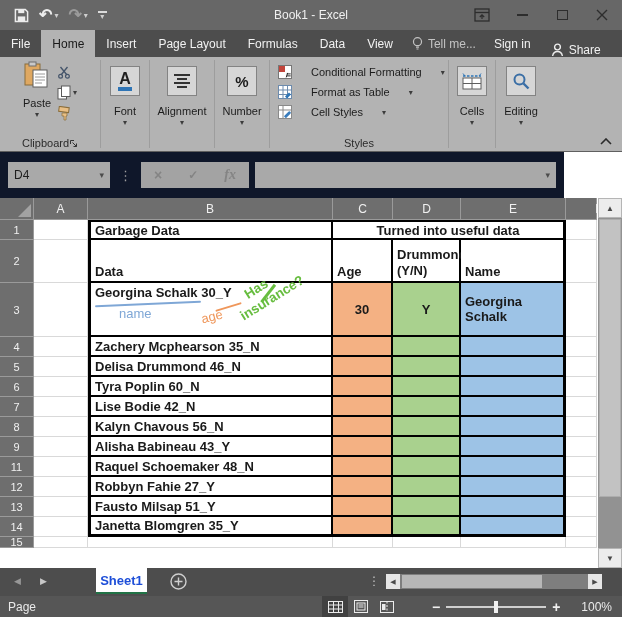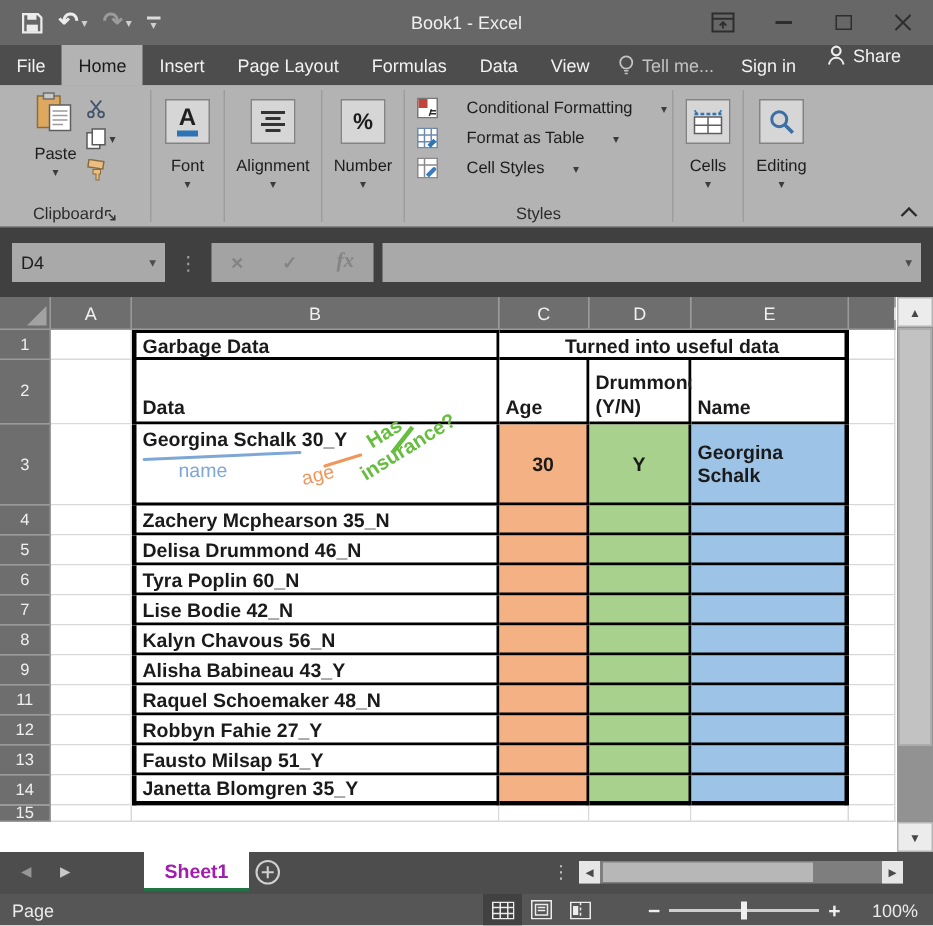--- a/index.html
+++ b/index.html
@@ -25,21 +25,21 @@
   .win-btn{width:40px;height:100%;display:flex;align-items:center;justify-content:center;color:#2d2d2d}
   .minimize-bar{width:11px;border-top:2px solid #2d2d2d}
   .maximize-box{width:11px;height:10px;border:1.5px solid #2d2d2d}
 
   
   .tabrow{left:0;top:30px;width:622px;height:27px;background:#4d4d4d;display:flex;align-items:stretch;color:#f2f2f2;font-size:12px}
   .rtab{display:flex;align-items:center;padding:0 11px;cursor:default}
   .rtab.active{background:#b3b3b3;color:#1a1a1a}
   .tellme{display:flex;align-items:center;gap:5px;color:#c3c3c3;padding:0 8px}
   .signin{display:flex;align-items:center;padding:0 10px}
-  .share{display:flex;align-items:flex-start;gap:5px;padding:0 10px}
+  .share{display:flex;align-items:flex-end;gap:5px;padding:0 10px}
 
   
   .ribbon{left:0;top:57px;width:622px;height:95px;background:#b3b3b3;display:flex;color:#1c1c1c;border-bottom:1px solid #5f5f5f}
   .rgroup{display:flex;flex-direction:column;padding-top:4px}
   .rgroup .content{flex:1;display:flex;justify-content:center}
   .rgroup .glabel{height:16px;display:flex;align-items:center;justify-content:center;font-size:11px;color:#2b2b2b;gap:0}
   .gsep{width:1px;background:#9d9d9d;margin:3px 0}
   .bigbtn{display:flex;flex-direction:column;align-items:center}
   .iconbox{width:30px;height:30px;background:#d6d6d6;border:1px solid #838383;display:flex;align-items:center;justify-content:center;margin-top:5px}
   .bigbtn .blabel{margin-top:9px;font-size:11px}
@@ -49,21 +49,21 @@
   .smallbtn{display:flex;align-items:center;gap:2px}
   .styles-rows{display:flex;flex-direction:column;gap:6px;padding:4px 8px 0 8px}
   .stylerow{display:flex;align-items:center;gap:19px;font-size:11px;white-space:nowrap}
   .alines{display:flex;flex-direction:column;align-items:center;gap:2px}
   .alines div{border-top:2px solid #333}
   .fontA{font-size:16px;font-weight:bold;color:#1f1f1f;border-bottom:4px solid #2e74b5;line-height:1;padding:0 1px}
   .pctglyph{font-size:15px;font-weight:bold}
   .collapse-chev{position:absolute;right:10px;bottom:6px;color:#2b2b2b}
 
   
-  .fbar{left:0;top:152px;width:622px;height:46px;background:#404040;display:flex;align-items:center}
+  .fbar{left:0;top:152px;width:564px;height:46px;background:#0f172a;display:flex;align-items:center}
   .namebox{margin-left:8px;width:102px;height:26px;background:#a9a9a9;display:flex;align-items:center;padding:0 6px;color:#1e1e1e;font-size:12px}
   .namebox .nb-caret{margin-left:auto;color:#4c4c4c;font-size:9px}
   .fdots{color:#9f9f9f;font-size:13px;margin:0 9px}
   .fxpanel{width:108px;height:26px;background:#a3a3a3;display:flex;align-items:center;justify-content:space-around;color:#848484;font-weight:bold}
   .fxpanel .fx{font-family:"Liberation Serif",serif;font-style:italic;font-size:14px}
   .ffield{flex:1;height:26px;background:#a9a9a9;margin-left:6px;margin-right:8px;display:flex;align-items:center;justify-content:flex-end;padding-right:6px;color:#4c4c4c;font-size:9px}
 
   
   .grid{left:0;top:198px;width:622px;height:370px;background:#fff;overflow:hidden}
   .grow{display:flex}
@@ -103,21 +103,21 @@
   
   .vscroll{position:absolute;left:598px;top:0;width:24px;height:370px;background:#929292}
   .vs-btn{width:24px;height:20px;background:#ececec;border:1px solid #b5b5b5;display:flex;align-items:center;justify-content:center;color:#474747;font-size:8px}
   .vs-down{position:absolute;bottom:0}
   .vs-thumb{position:absolute;top:21px;left:1px;width:22px;height:278px;background:#c2c2c2;border:1px solid #adadad}
 
   
   .tabbar{left:0;top:568px;width:622px;height:28px;background:#4d4d4d}
   .nav-left{position:absolute;left:14px;top:8px;color:#979797;font-size:9px}
   .nav-right{position:absolute;left:40px;top:8px;color:#c8c8c8;font-size:9px}
-  .sheettab{position:absolute;left:96px;top:0;width:70px;height:26px;background:#fff;border-bottom:2px solid #217346;color:#a21caf;font-weight:bold;font-size:13px;display:flex;align-items:center;justify-content:center}
+  .sheettab{position:absolute;left:96px;top:0;width:51px;height:26px;background:#fff;border-bottom:2px solid #217346;color:#1d4ed8;font-weight:bold;font-size:13px;display:flex;align-items:center;justify-content:center}
   .addsheet{position:absolute;left:170px;top:5px}
   .tb-dots{position:absolute;left:368px;top:6px;color:#c3c3c3;font-size:12px}
   .hscroll{position:absolute;left:386px;top:6px;width:216px;height:15px;background:#7e7e7e;display:flex;align-items:center}
   .hs-btn{width:14px;height:15px;background:#e6e6e6;display:flex;align-items:center;justify-content:center;color:#4a4a4a;font-size:7px}
   .hs-right{margin-left:auto}
   .hs-thumb{position:absolute;left:16px;width:140px;height:13px;top:1px;background:#b7b7b7}
 
   
   .statusbar{left:0;top:596px;width:622px;height:21px;background:#565656;display:flex;align-items:center;color:#eaeaea}
   .status-ready{padding-left:8px;font-size:12px}

